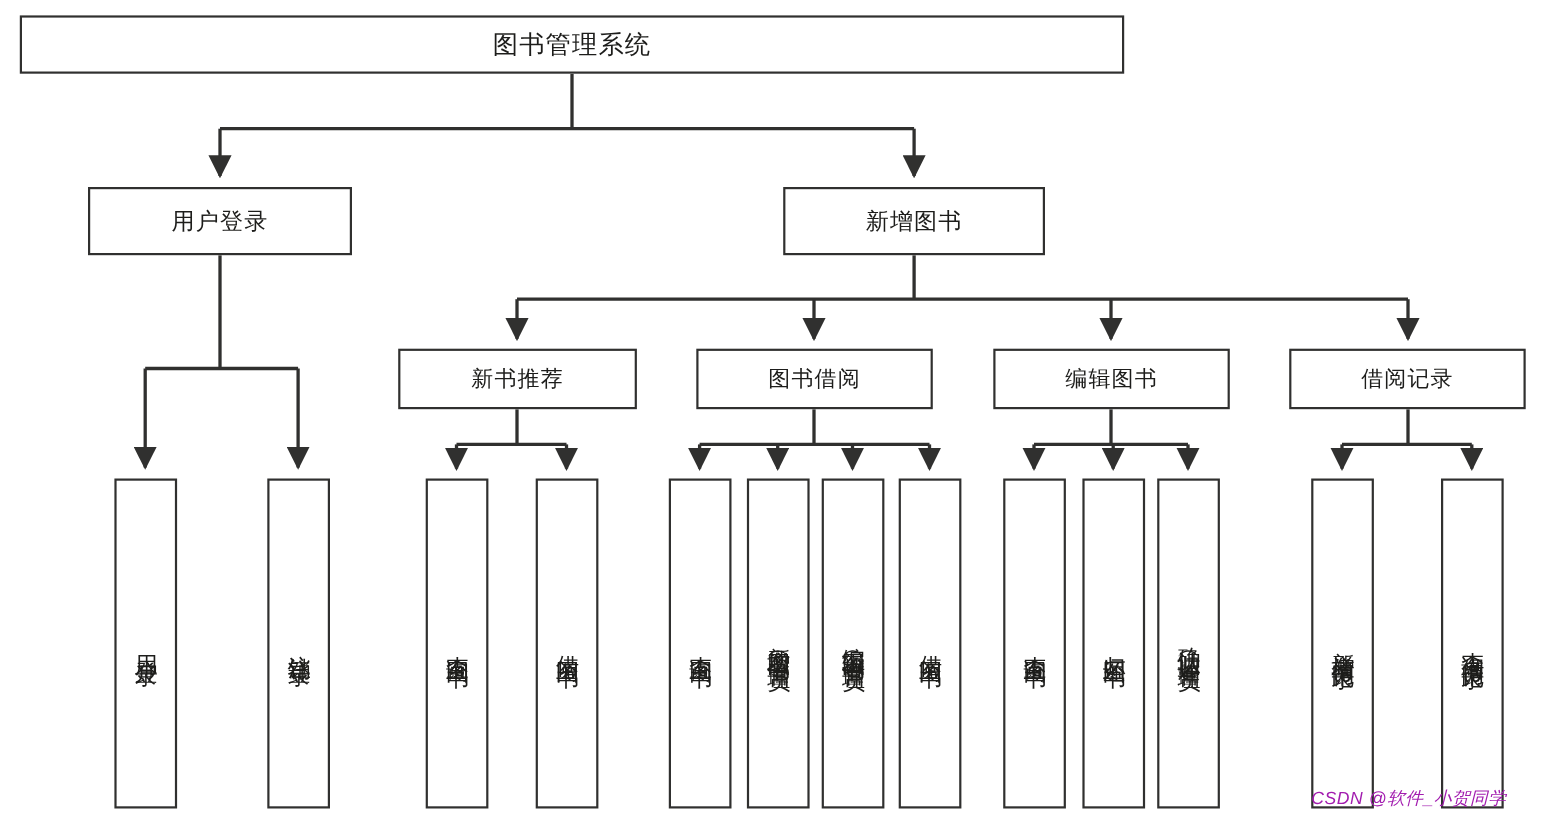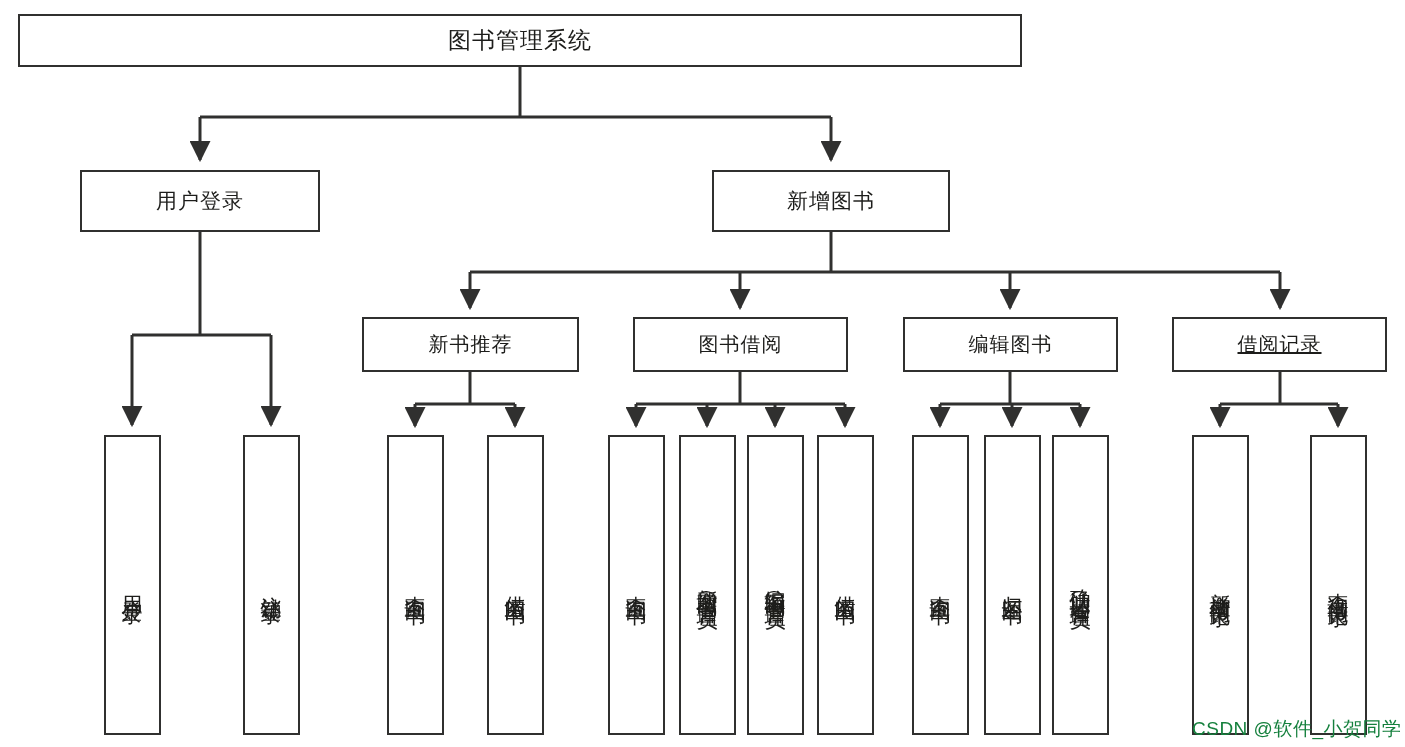--- a/index.html
+++ b/index.html
@@ -54,24 +54,25 @@
   .node.leaf .vtext {
     writing-mode: vertical-rl;
     text-orientation: upright;
     letter-spacing: 3px;
     line-height: 1;
     white-space: nowrap;
     display: block;
   }
   .watermark {
     position: absolute;
-    font-size: 19px;
-    color: #15803d;
+    font-size: 16px;
+    color: #a21caf;
     white-space: nowrap;
     letter-spacing: 0.5px;
+    font-style: italic;
   }
 </style>
 </head>
 <body>
 
 <div id="canvas">
 
   <svg class="wires" viewBox="0 0 1405 747" xmlns="http://www.w3.org/2000/svg">
     <defs>
       <marker id="arrow" viewBox="0 0 10 10" refX="9" refY="5" markerWidth="7" markerHeight="7" orient="auto-start-reverse">
@@ -138,21 +139,21 @@
 
   <div class="node lvl3" style="left:362px; top:317px; width:217px; height:55px;justify-content:center;">
     <span>新书推荐</span>
   </div>
   <div class="node lvl3" style="left:633px; top:317px; width:215px; height:55px;">
     <span>图书借阅</span>
   </div>
   <div class="node lvl3" style="left:903px; top:317px; width:215px; height:55px;">
     <span>编辑图书</span>
   </div>
-  <div class="node lvl3" style="left:1172px; top:317px; width:215px; height:55px;text-decoration:underline;">
+  <div class="node lvl3" style="left:1172px; top:317px; width:215px; height:55px;">
     <span>借阅记录</span>
   </div>
 
   <div class="node leaf" style="left:104px; top:435px; width:57px; height:300px;">
     <span class="vtext">用户登录</span>
   </div>
   <div class="node leaf" style="left:243px; top:435px; width:57px; height:300px;">
     <span class="vtext">注销登录</span>
   </div>
 

